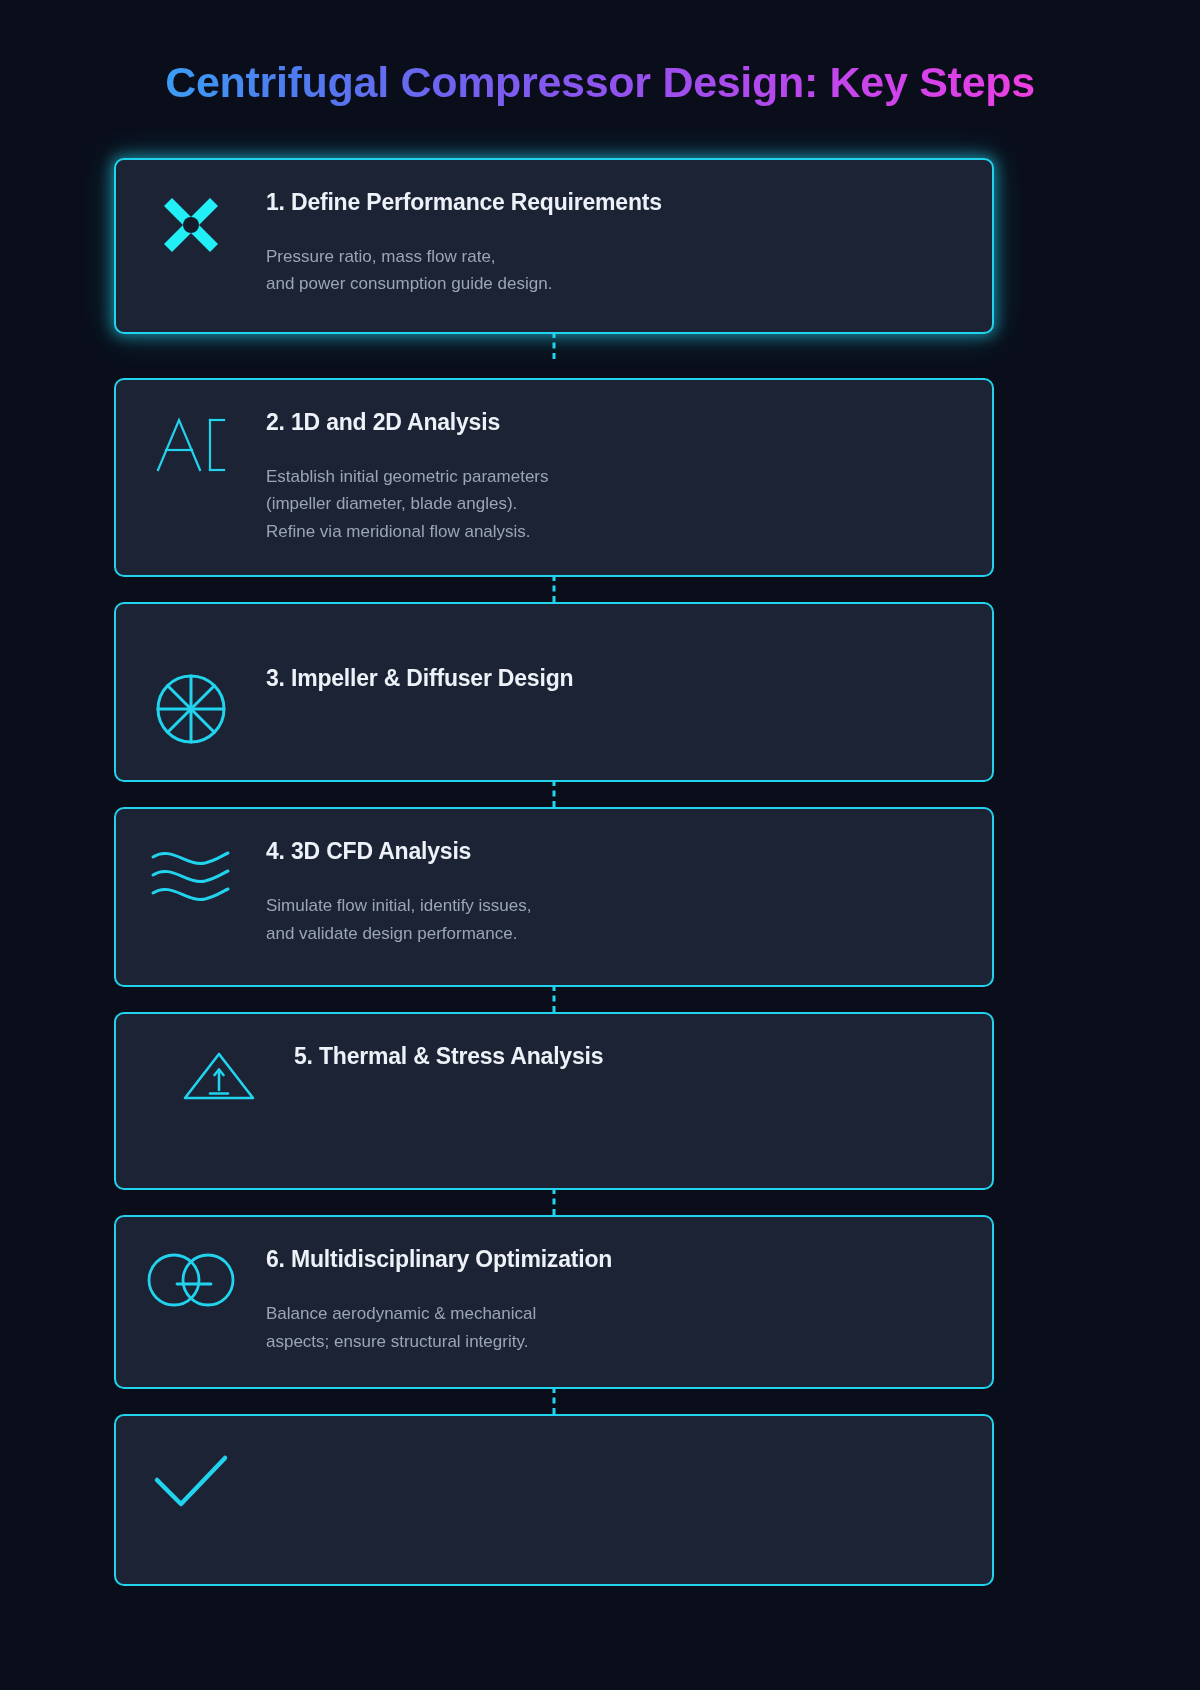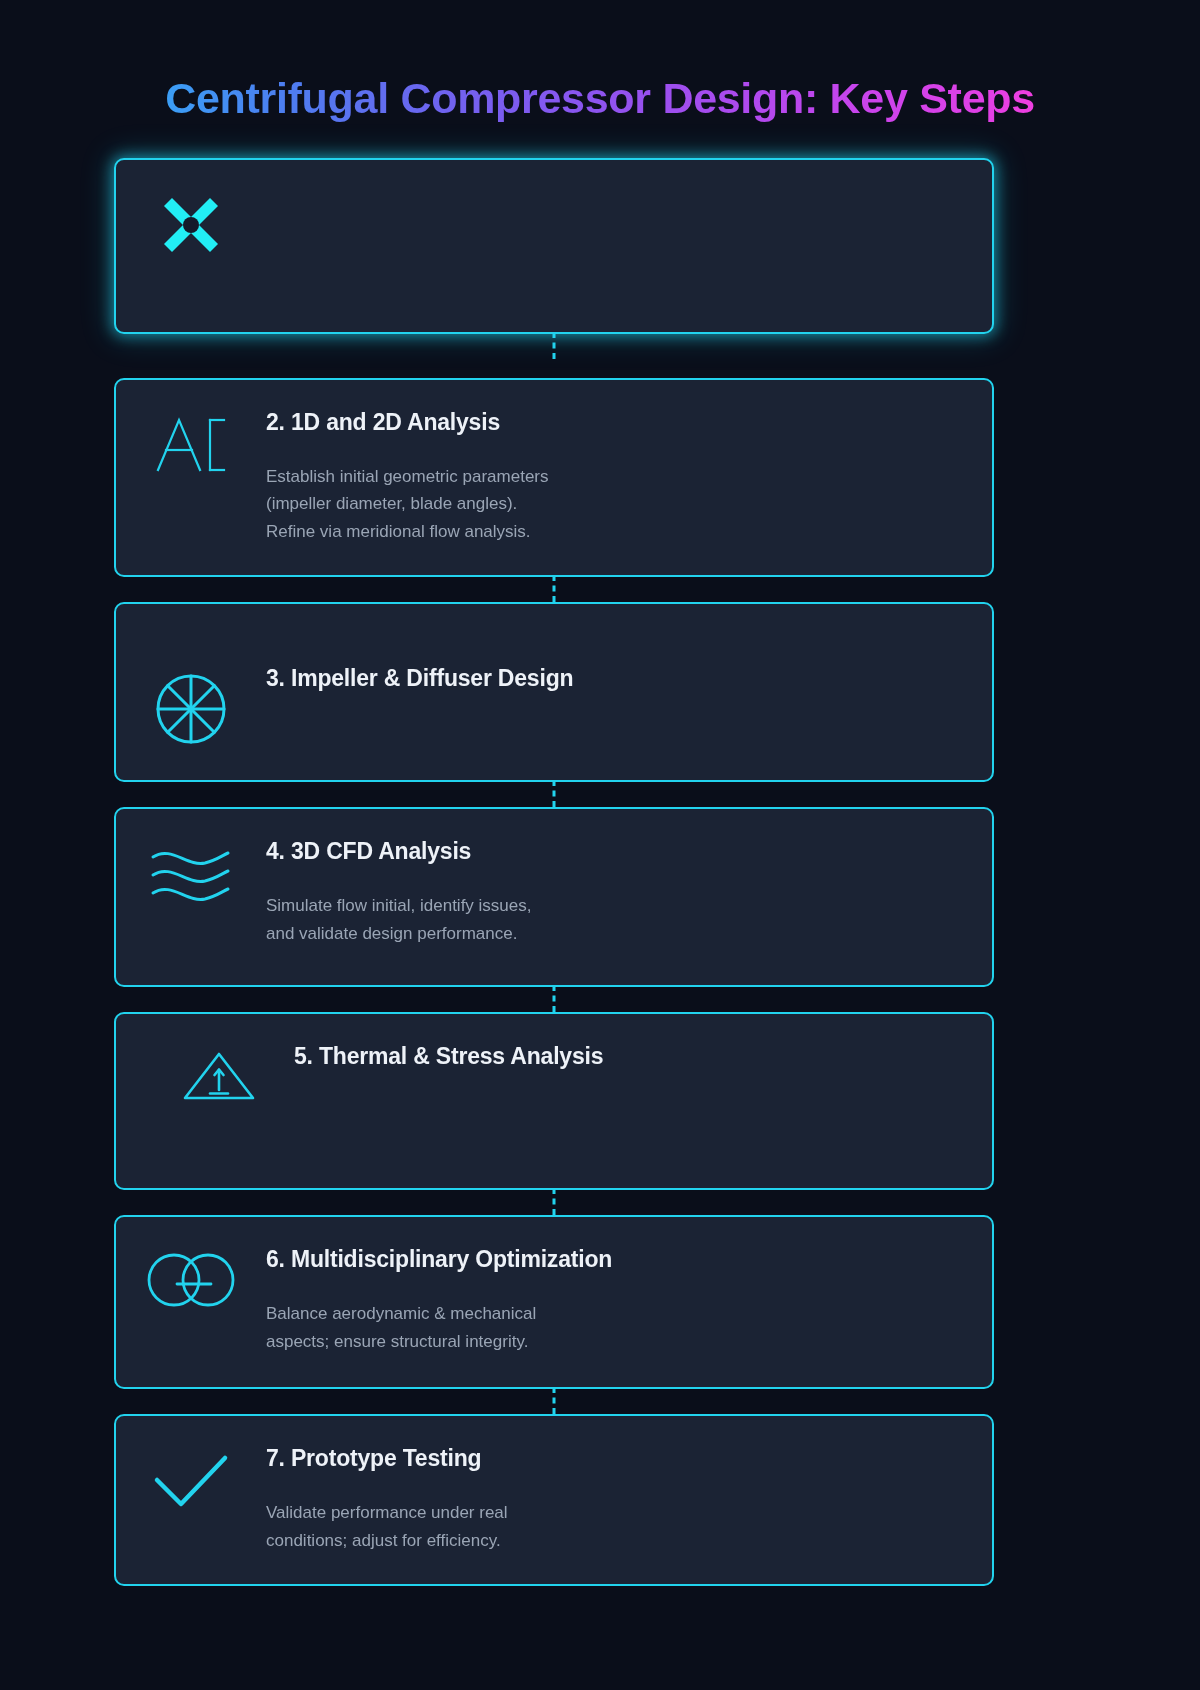--- a/index.html
+++ b/index.html
@@ -16,21 +16,21 @@
     position:relative;
     width:1200px;
     height:1690px;
     background:#0a0e1a;
     padding:0;
   }
 
   
   .title-wrap {
     position:absolute;
-    top:74px;
+    top:58px;
     left:0;
     width:1200px;
     text-align:center;
   }
   .page-title {
     display:inline-block;
     font-size:43px;
     font-weight:bold;
     letter-spacing:-0.3px;
     line-height:1.15;
@@ -134,20 +134,25 @@
 
   <div class="steps">
 
     <div class="step glow h1">
       <div class="step-icon">
         <svg width="62" height="62" viewBox="0 0 62 62">
           <path d="M12 4 L31 23 L50 4 L58 12 L39 31 L58 50 L50 58 L31 39 L12 58 L4 50 L23 31 L4 12 Z" fill="#22eef5"></path>
           <circle cx="31" cy="31" r="8" fill="#141b2b"></circle>
         </svg>
       </div>
+      <div class="step-body">
+        <div class="step-title">1. Define Performance Requirements</div>
+        <div class="step-desc">Pressure ratio, mass flow rate,
+and power consumption guide design.</div>
+      </div>
       <div class="connector"></div>
     </div>
 
     <div class="step h2">
       <div class="step-icon">
         <svg width="78" height="60" viewBox="0 0 78 60">
           <g fill="none" stroke="#22d3ee" stroke-width="2.2" stroke-linecap="square">
             <path d="M6 56 L27 6 L48 56"></path>
             <path d="M14 36 L40 36"></path>
             <path d="M58 6 L72 6"></path>
@@ -235,21 +240,16 @@
       </div>
       <div class="connector"></div>
     </div>
 
     <div class="step h7">
       <div class="step-icon">
         <svg width="80" height="62" viewBox="0 0 80 62">
           <path d="M6 30 L30 54 L74 8" fill="none" stroke="#22d3ee" stroke-width="4.5" stroke-linecap="round" stroke-linejoin="round"></path>
         </svg>
       </div>
-      <div class="step-body">
-        <div class="step-title">7. Prototype Testing</div>
-        <div class="step-desc">Validate performance under real
-conditions; adjust for efficiency.</div>
-      </div>
     </div>
 
   </div>
 </div>
 
 </body></html>

